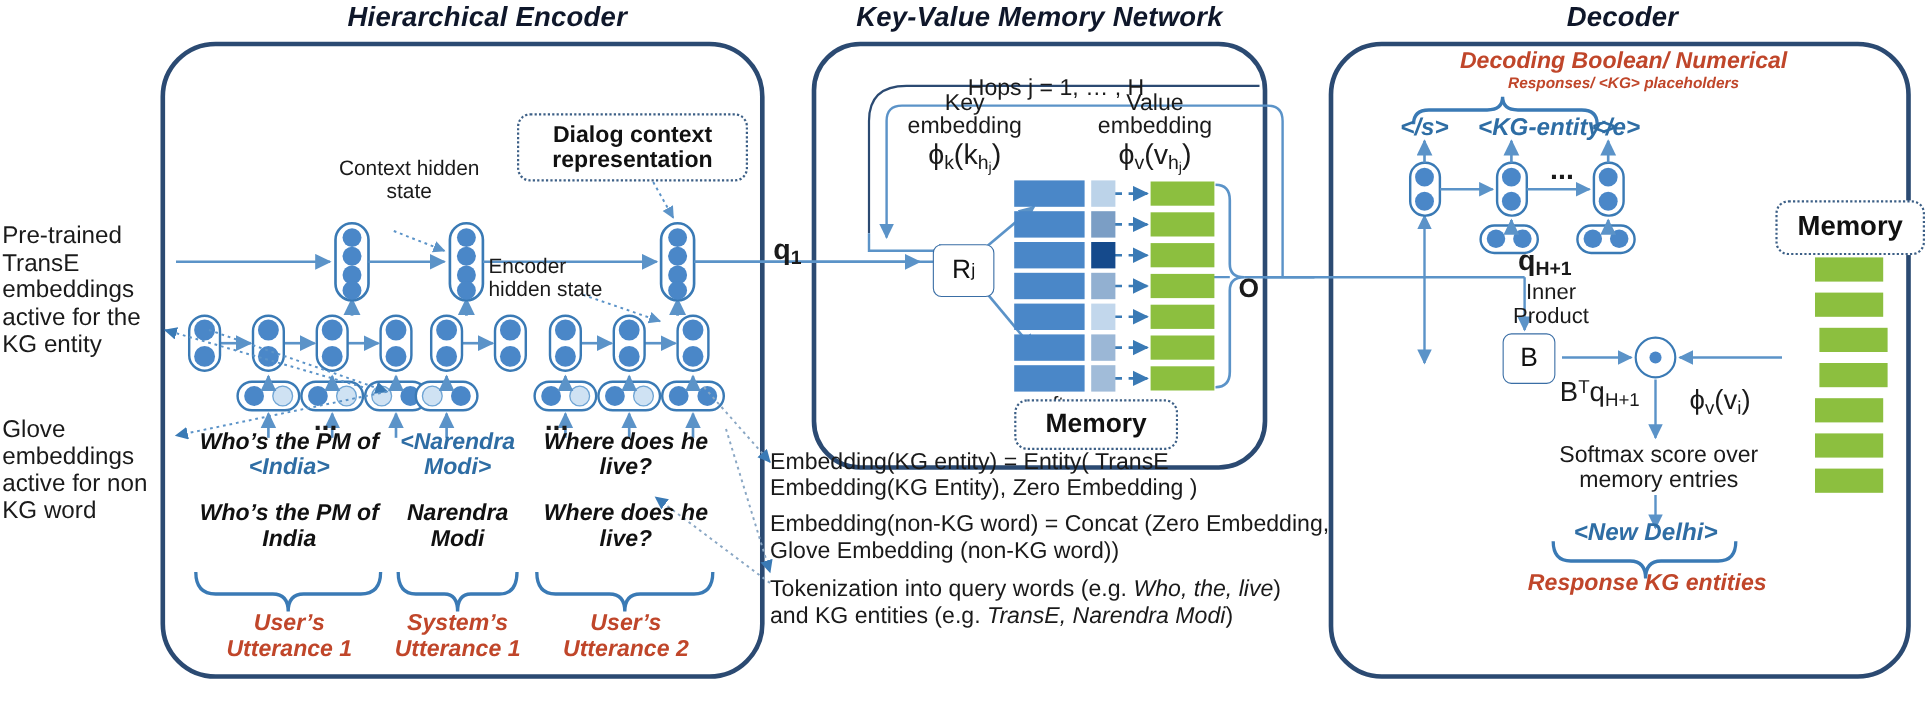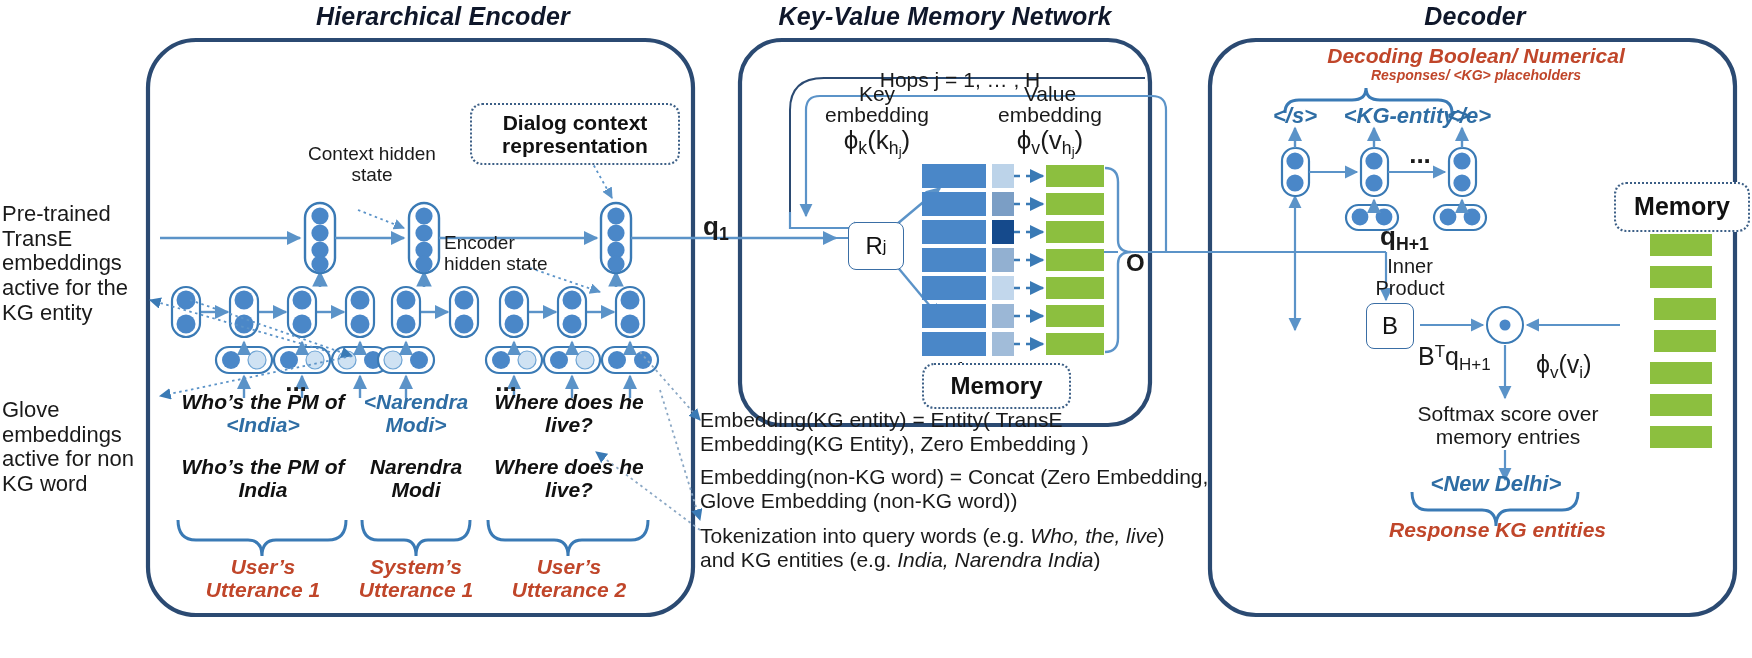--- a/index.html
+++ b/index.html
@@ -326,21 +326,21 @@
     <g>
       <path d="M 1412 492 Q 1412 510 1428 510 L 1482 510 Q 1496 510 1496 526 Q 1496 510 1510 510 L 1562 510 Q 1578 510 1578 492" fill="none" stroke="#3a7ab5" stroke-width="3"></path>
     </g>
   </svg>
 
   <div class="txt sectitle ctr" style="left:248px;top:2px;width:390px;">Hierarchical Encoder</div>
   <div class="txt sectitle ctr" style="left:730px;top:2px;width:430px;">Key-Value Memory Network</div>
   <div class="txt sectitle ctr" style="left:1300px;top:2px;width:350px;">Decoder</div>
 
   <div class="txt plain" style="left:2px;top:202px;width:150px;font-size:22px;">Pre-trained TransE embeddings active for the KG entity</div>
-  <div class="txt plain" style="left:2px;top:378px;width:152px;font-size:22px;margin-top:20px;">Glove embeddings active for non KG word</div>
+  <div class="txt plain" style="left:2px;top:378px;width:152px;font-size:22px;">Glove embeddings active for non KG word</div>
 
   <div class="txt plain ctr" style="left:292px;top:143px;width:160px;font-size:19px;">Context hidden state</div>
   <div class="txt plain" style="left:444px;top:232px;width:110px;font-size:19px;">Encoder hidden state</div>
 
   <div class="chip" style="left:470px;top:103px;width:190px;height:58px;font-size:21px;padding:0 8px;">Dialog context representation</div>
 
   <div class="txt plain ctr" style="left:276px;top:368px;width:40px;font-size:26px;font-weight:bold;">...</div>
   <div class="txt plain ctr" style="left:486px;top:368px;width:40px;font-size:26px;font-weight:bold;">...</div>
 
   <div class="txt bld ctr" style="left:168px;top:390px;width:190px;font-size:21px;">Who’s the PM of</div>
@@ -461,16 +461,16 @@
     </div>
 
   <div class="txt plain" style="left:700px;top:408px;width:520px;font-size:21px;">Embedding(KG entity) = Entity( TransE</div>
   <div class="txt plain" style="left:700px;top:432px;width:520px;font-size:21px;">Embedding(KG Entity), Zero Embedding )</div>
   <div class="txt plain" style="left:700px;top:465px;width:540px;font-size:21px;">Embedding(non-KG word) = Concat (Zero Embedding,</div>
   <div class="txt plain" style="left:700px;top:489px;width:520px;font-size:21px;">Glove Embedding (non-KG word))</div>
   <div class="txt plain" style="left:700px;top:524px;width:540px;font-size:21px;">
     <span>Tokenization into query words (e.g. </span><em>Who, the, live</em><span>)</span>
   </div>
   <div class="txt plain" style="left:700px;top:548px;width:540px;font-size:21px;">
-    <span>and KG entities (e.g. </span><em>India, Narendra India</em><span>)</span>
+    <span>and KG entities (e.g. </span><em>TransE, Narendra Modi</em><span>)</span>
   </div>
 
 </div>
 
 </body></html>

